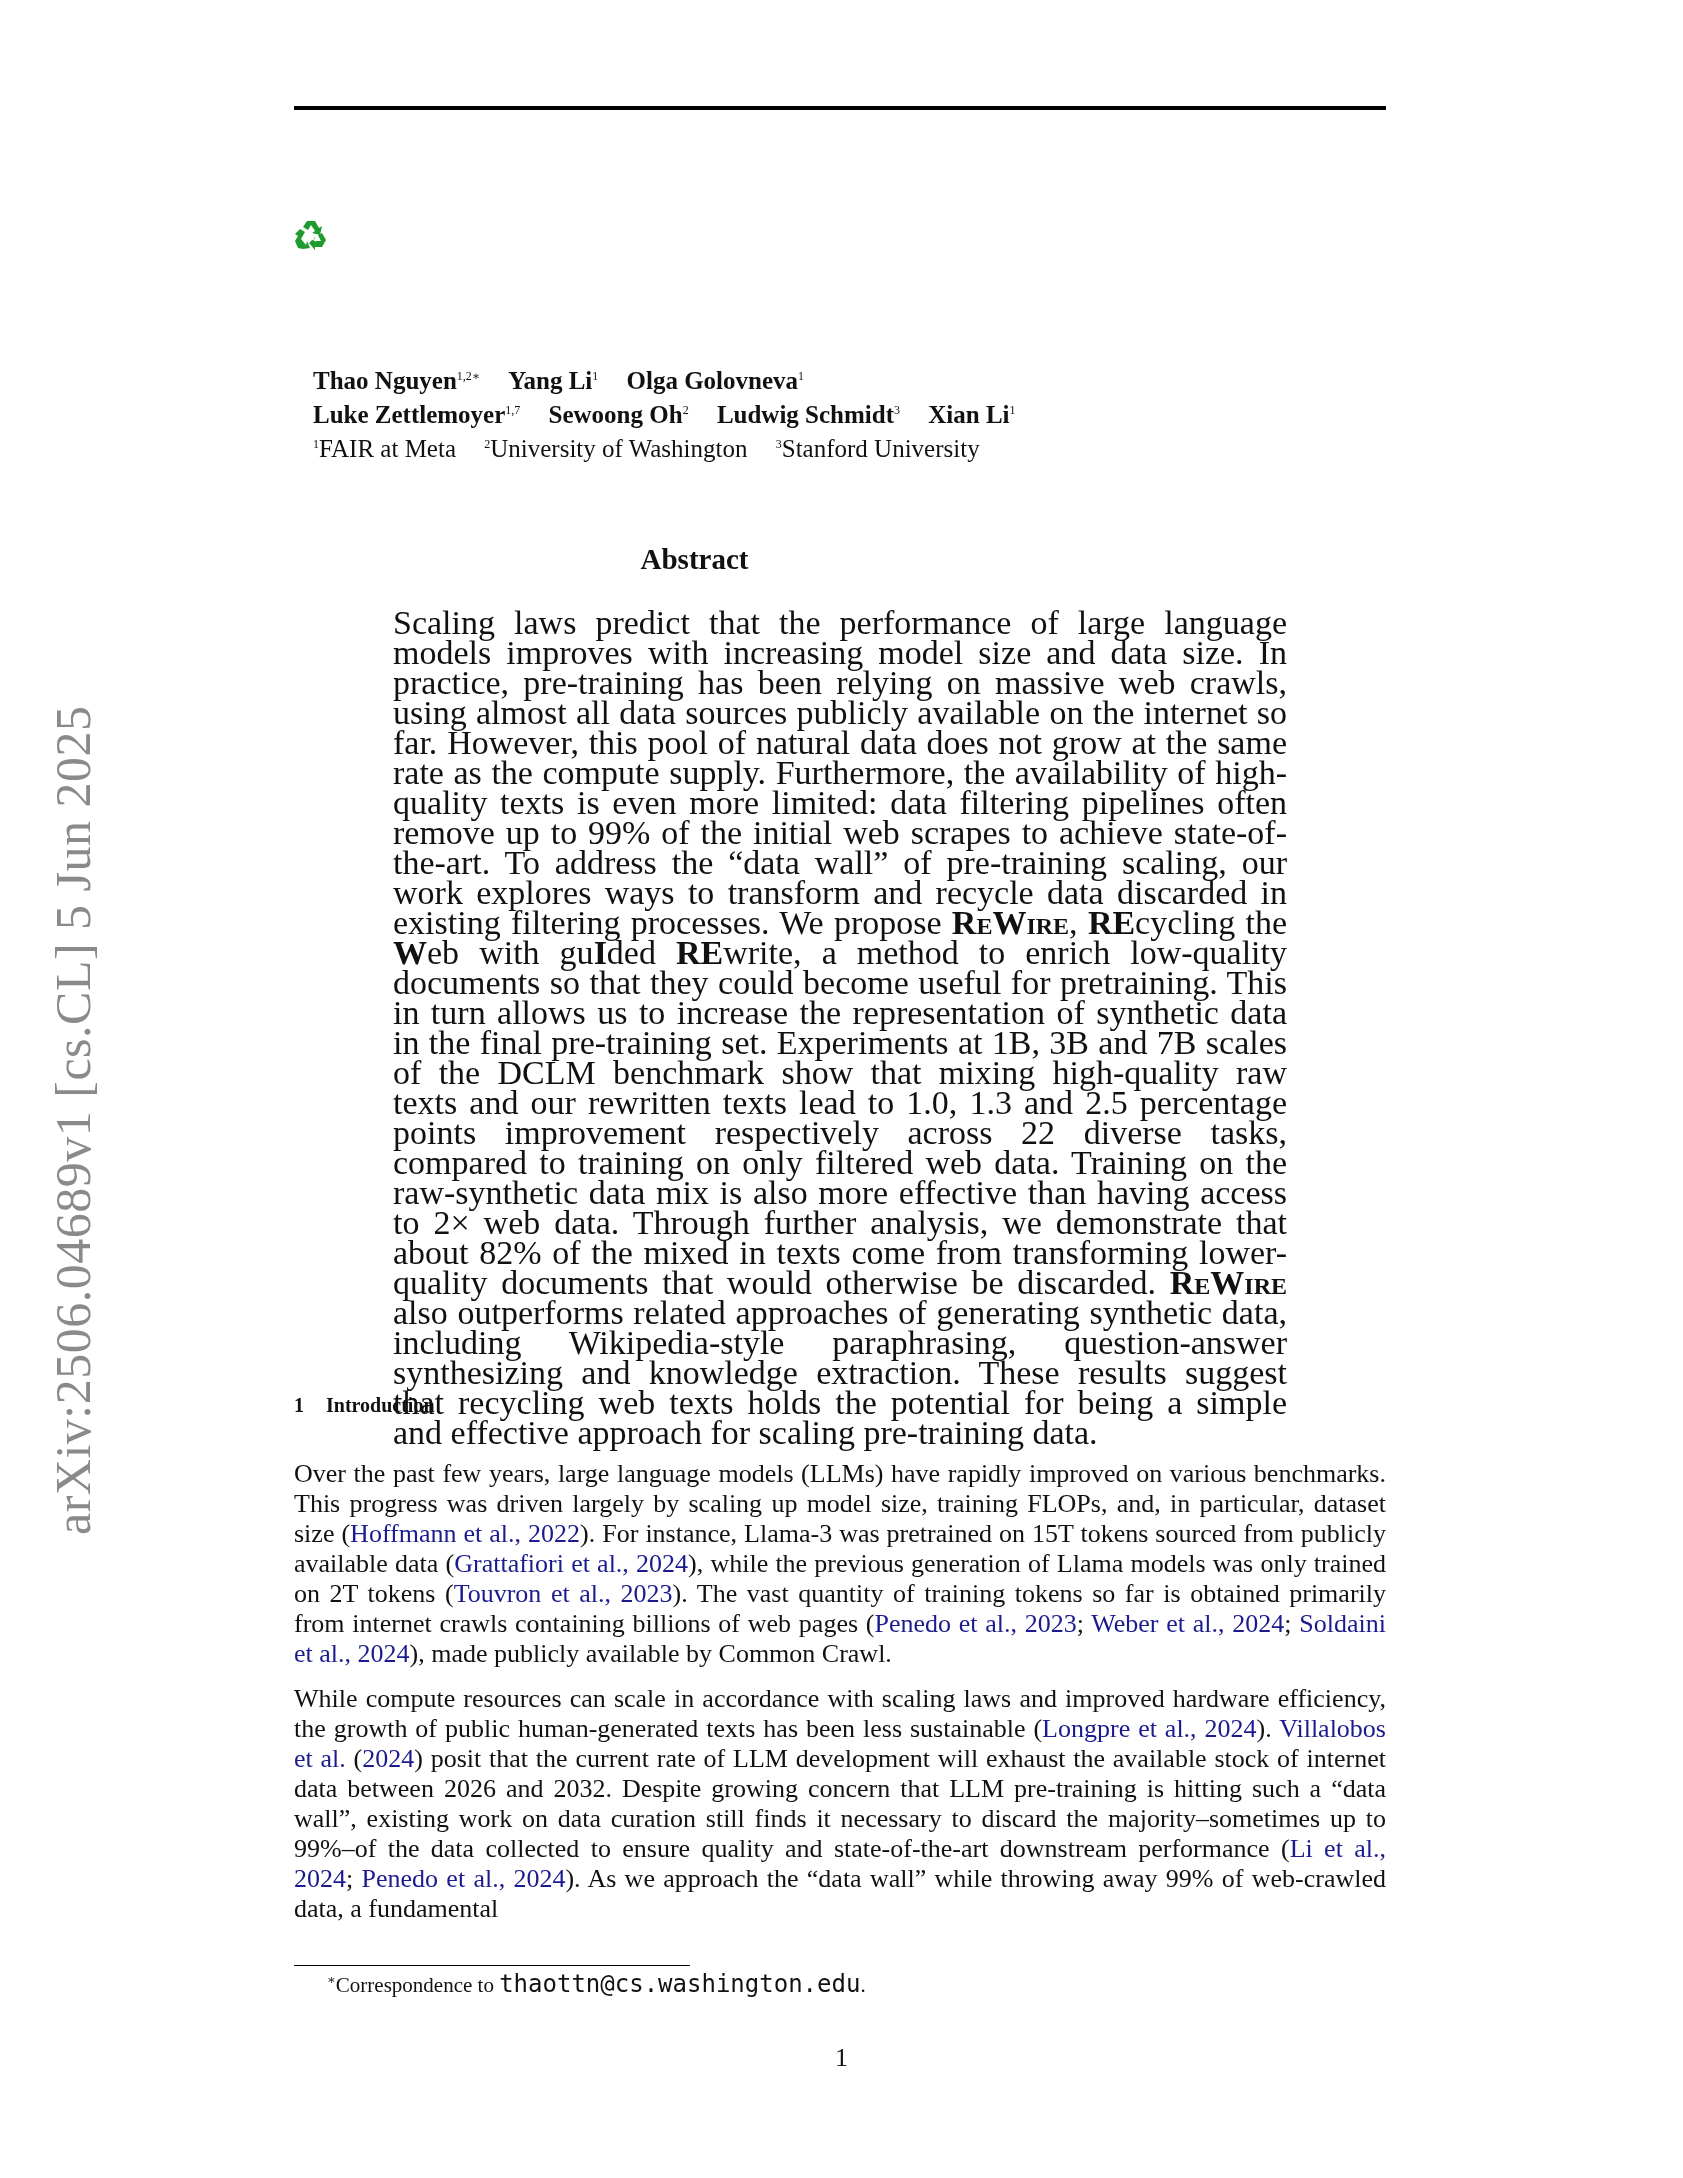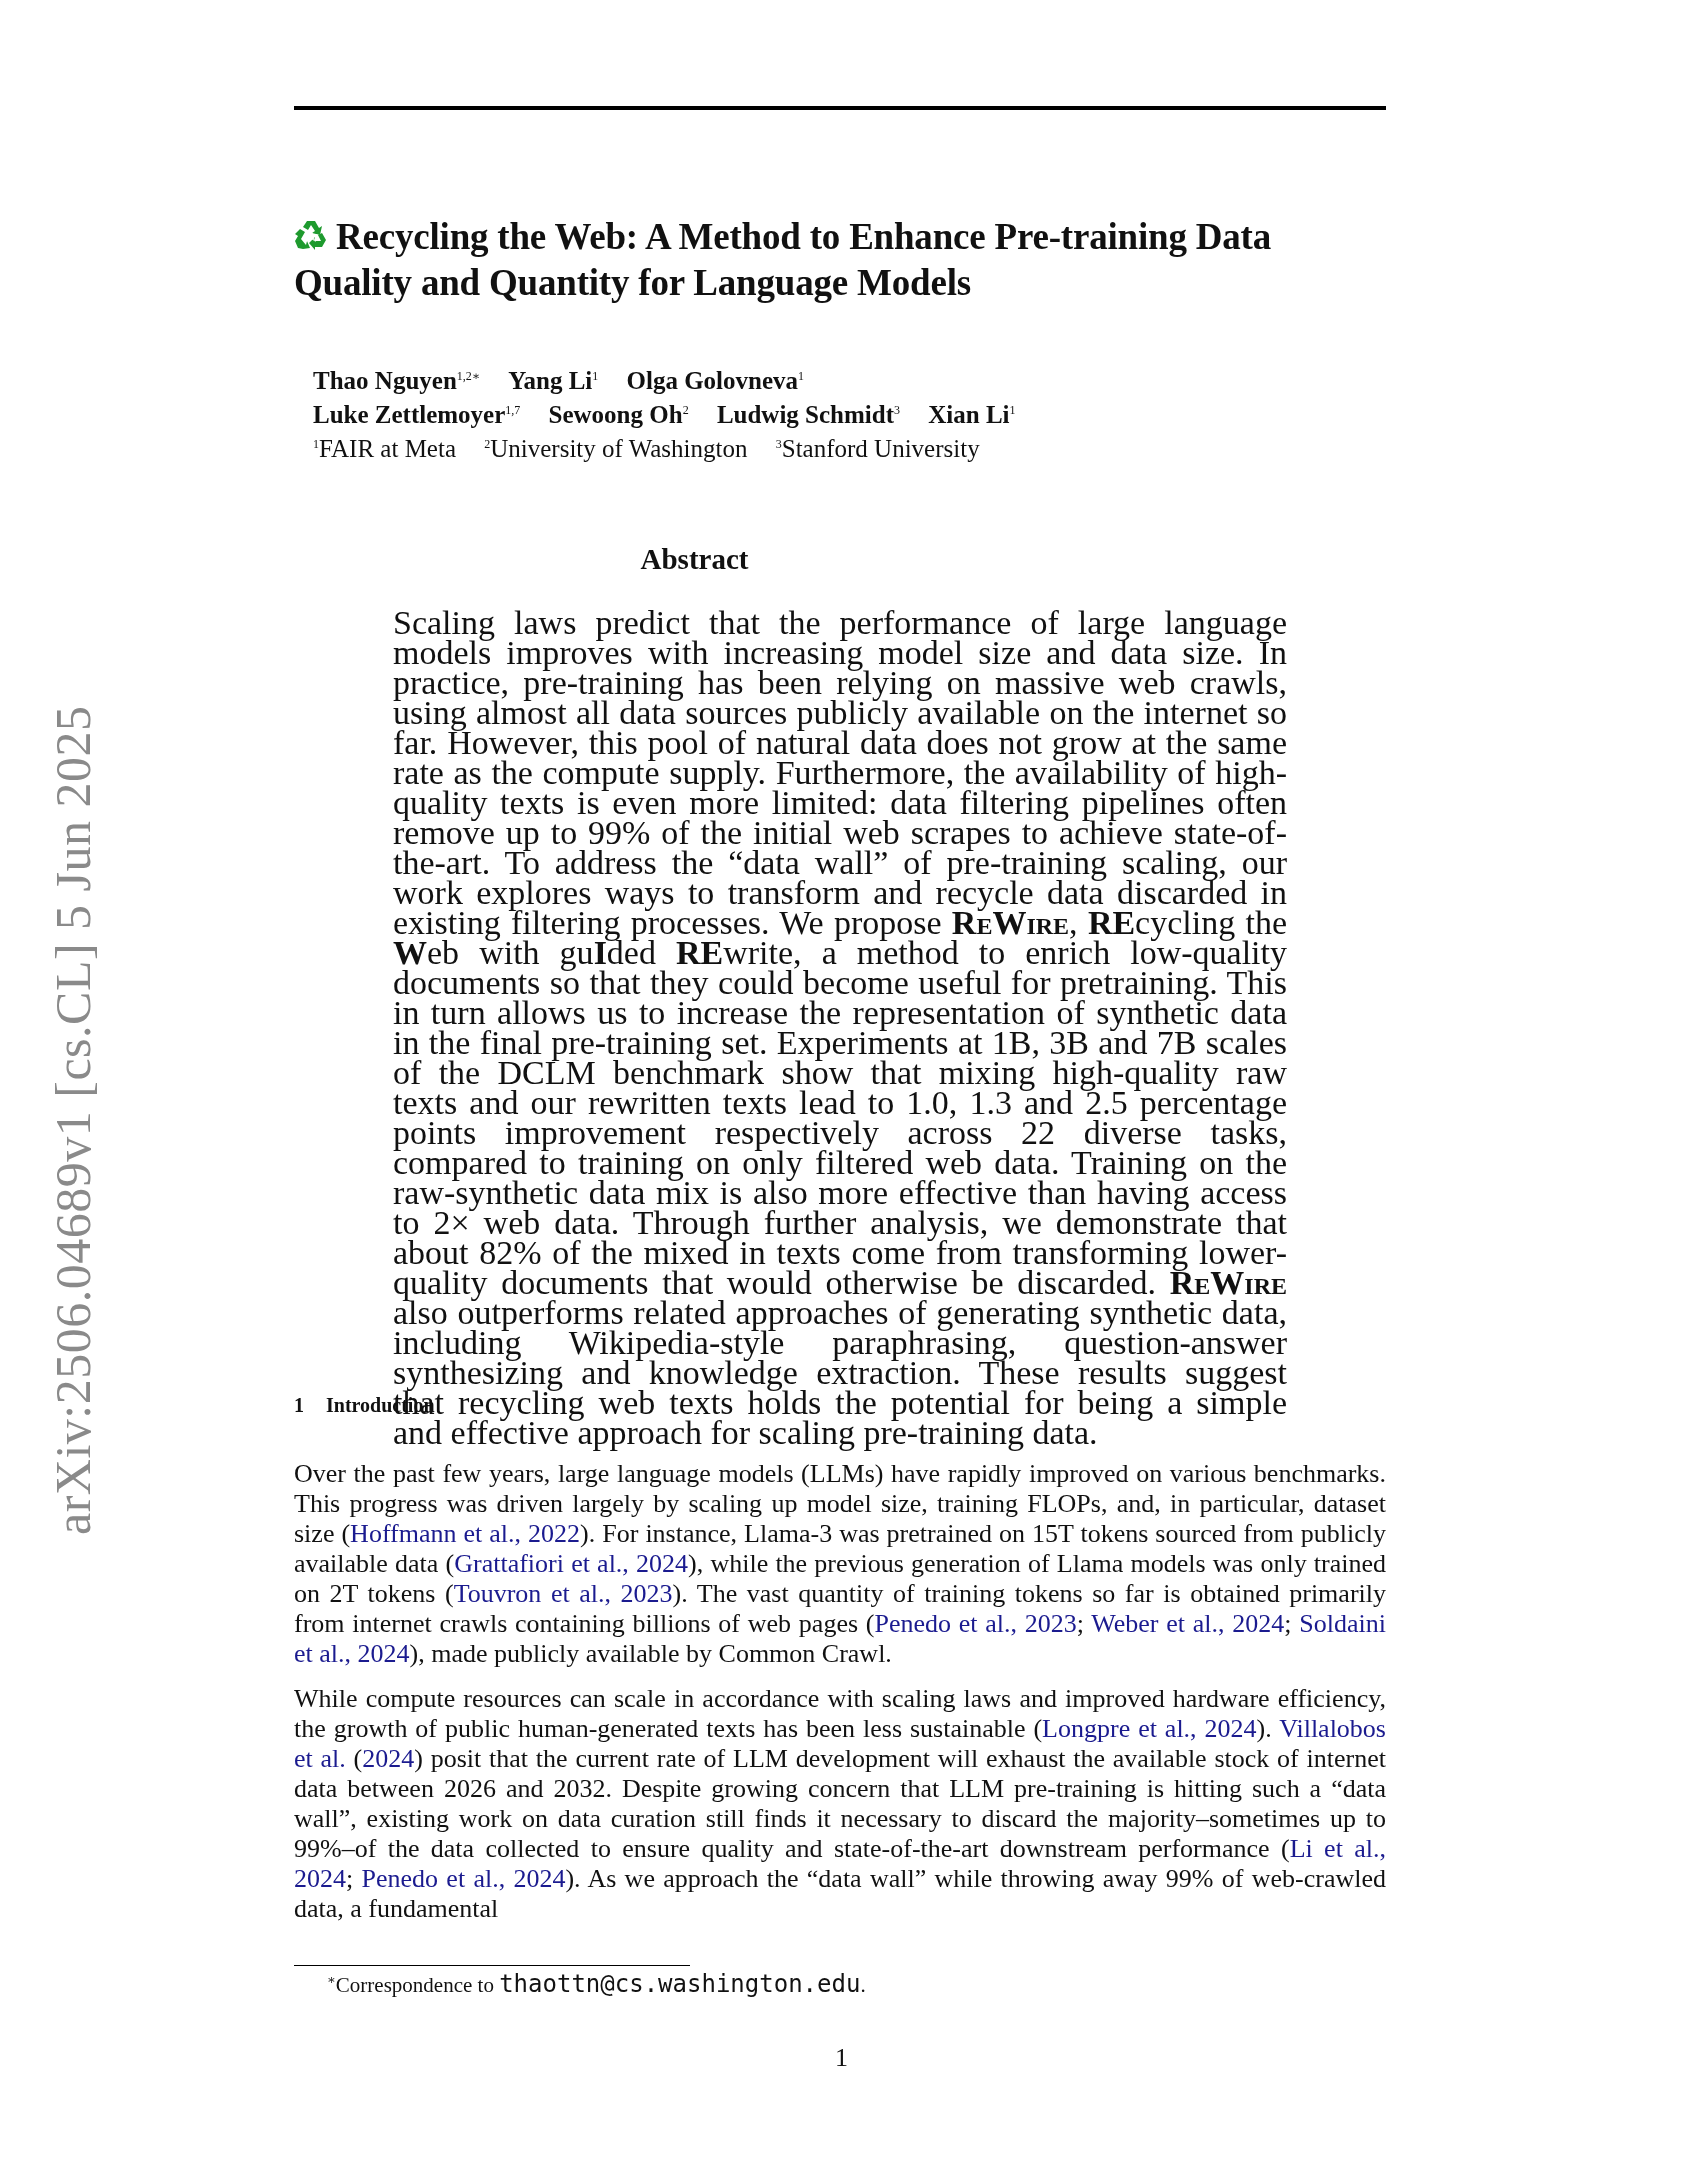--- a/index.html
+++ b/index.html
@@ -142,22 +142,21 @@
 <div class="title">
   <span class="recycle-icon">
     <svg viewBox="0 0 34 34" width="34" height="34">
       <g fill="#1e9a2e">
         <path d="M13 3 L21 3 L25 10 L28 8 L26 17 L18 15 L21 13 L17 7 L14 12 L9 9 Z"></path>
         <path d="M29 17 L33 24 L29 31 L22 31 L22 34 L16 27 L22 21 L22 25 L28 25 L25 19 Z" transform="translate(-1,-2)"></path>
         <path d="M5 13 L10 16 L6 23 L11 29 L12 25 L15 32 L8 33 L3 32 L0 25 L3 20 L0 18 Z" transform="translate(1,-2)"></path>
       </g>
       <path d="M17 11 L19 16 L24 16 L20 19 L22 24 L17 21 L12 24 L14 19 L10 16 L15 16 Z" fill="#ffffff" opacity="0.85"></path>
     </svg>
-  </span><span>Recycling the Web: A Method to Enhance Pre-training Data</span><br>
-  <span>Quality and Quantity for Language Models</span>
+  </span><br>
 </div>
 
 <div class="authors">
   <div class="row">
     <span class="name"><span>Thao Nguyen</span><sup>1,2∗</sup></span>
     <span class="name"><span>Yang Li</span><sup>1</sup></span>
     <span class="name"><span>Olga Golovneva</span><sup>1</sup></span>
   </div>
   <div class="row">
     <span class="name"><span>Luke Zettlemoyer</span><sup>1,7</sup></span>

